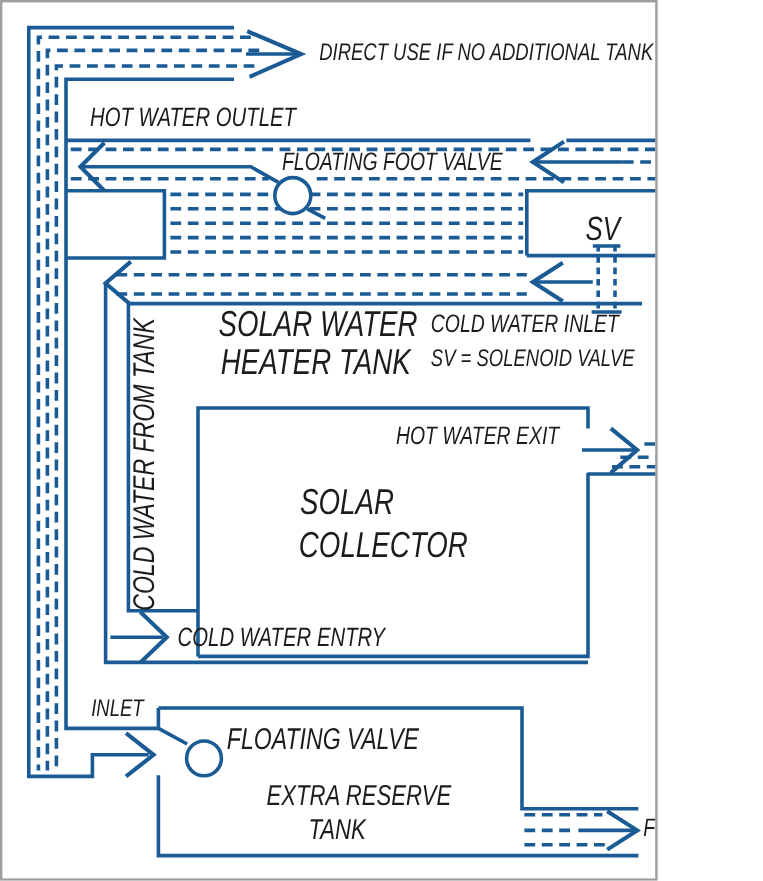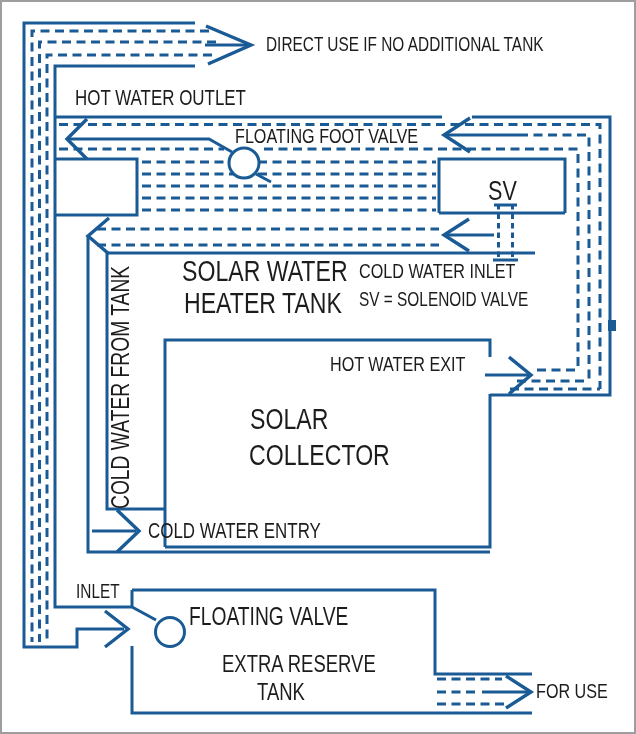--- a/index.html
+++ b/index.html
@@ -1,19 +1,20 @@
 <!DOCTYPE html>
 <html><head>
 <meta charset="utf-8">
 <style>
   html,body{margin:0;padding:0;background:#fff;}
   .stage{
-    position:relative;width:636px;height:734px;box-sizing:border-box;
+    position:relative;width:548px;height:734px;box-sizing:border-box;
     background:#fff;border:2px solid #9e9e9e;overflow:hidden;
     font-family:"Liberation Sans", sans-serif;
+    font-style:italic;
   }
   .art{position:absolute;left:0;top:0;}
   .lbl{
     position:absolute;color:#1c1c1c;white-space:nowrap;line-height:1;
     transform:scaleX(0.77);transform-origin:left top;
     font-family:"Liberation Sans", sans-serif;letter-spacing:0;
   }
   .lbl.vert{transform:rotate(-90deg) scaleX(0.77);transform-origin:left top;}
   .fs20{font-size:20px}.fs21{font-size:21px}.fs22{font-size:22px}
   .fs24{font-size:24px}.fs25{font-size:25px}.fs28{font-size:28px}.fs30{font-size:30px}

